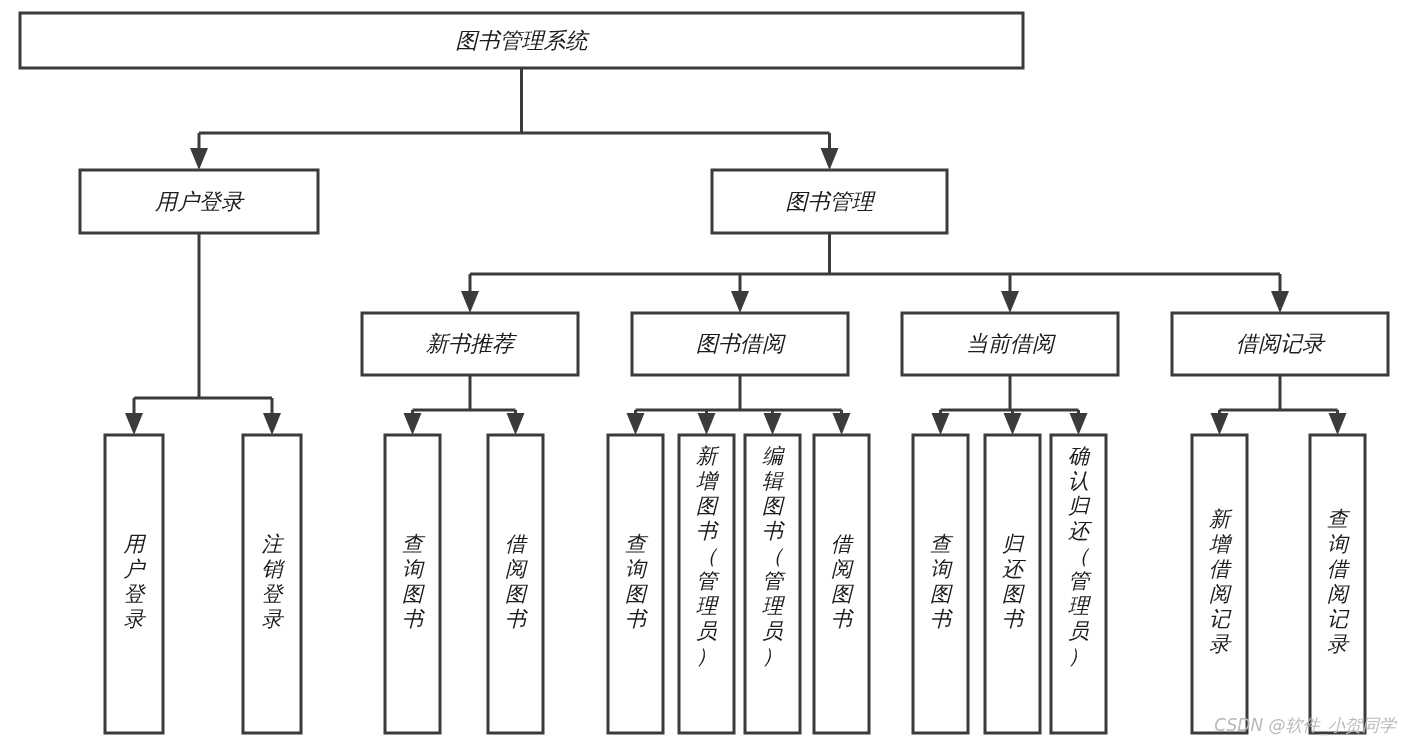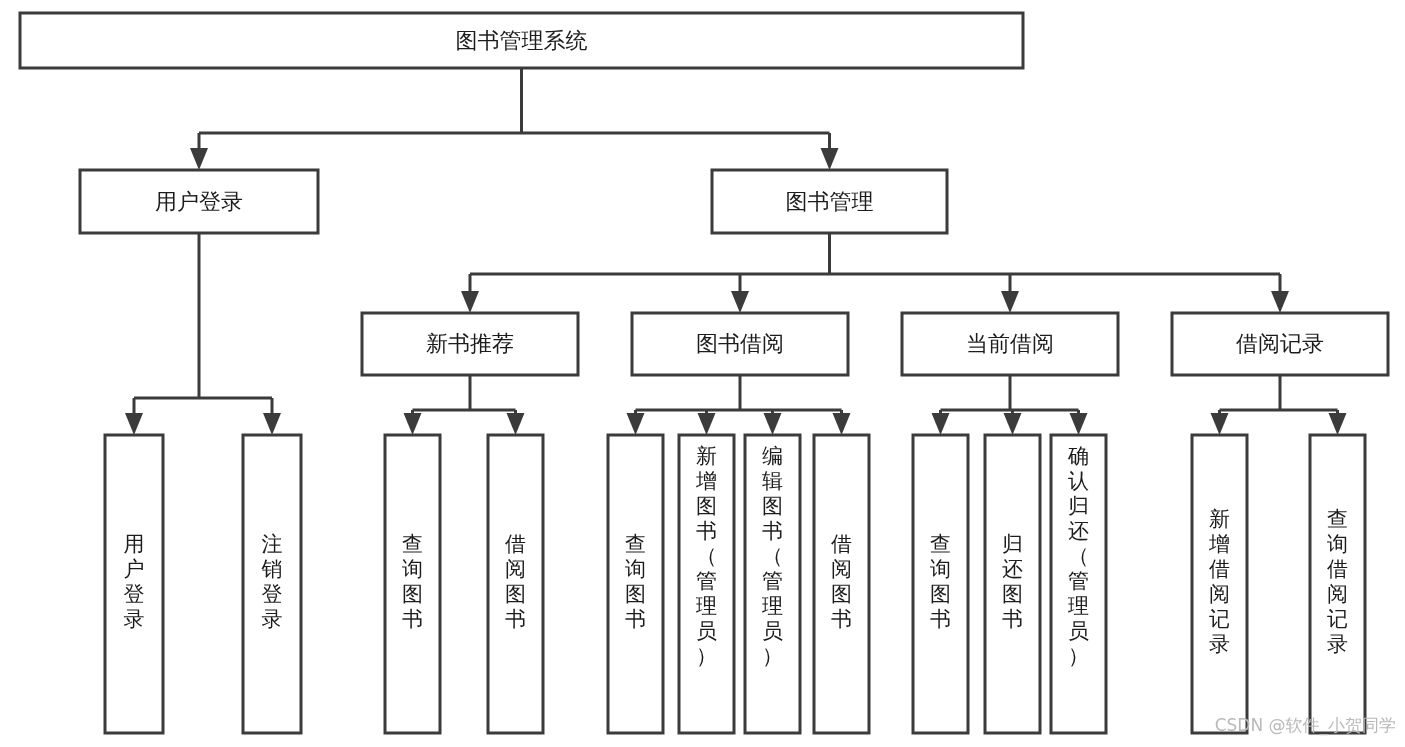--- a/index.html
+++ b/index.html
@@ -11,20 +11,21 @@
     width: 1405px;
     height: 747px;
     font-family: "DejaVu Sans", "Liberation Sans", sans-serif;
     overflow: hidden;
     position: relative;
   }
   #diagram-root {
     position: relative;
     width: 1116px;
     height: 747px;
+    font-style: italic;
   }
   svg.diagram-canvas {
     position: absolute;
     top: 0;
     left: 0;
     width: 1405px;
     height: 747px;
     display: block;
   }
   .node-rect {

